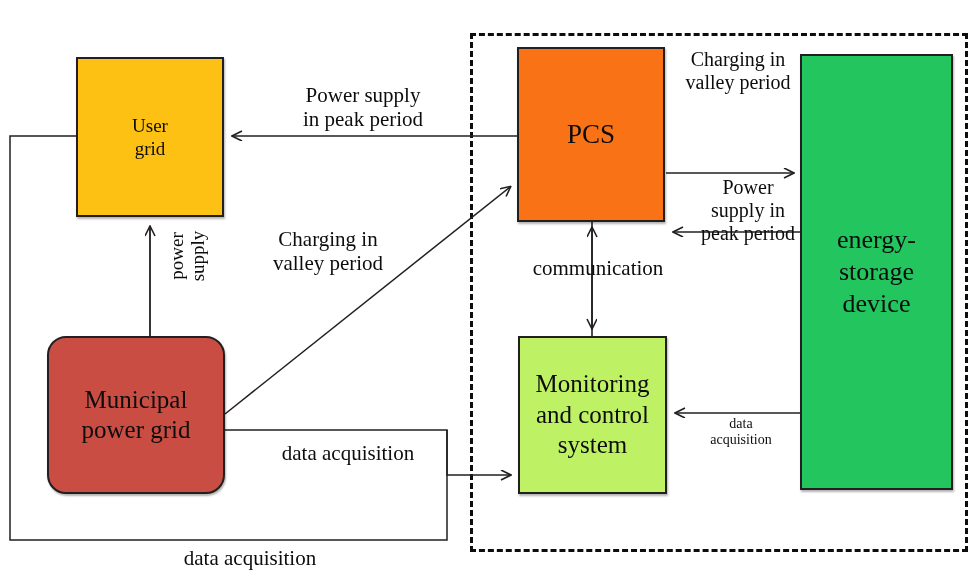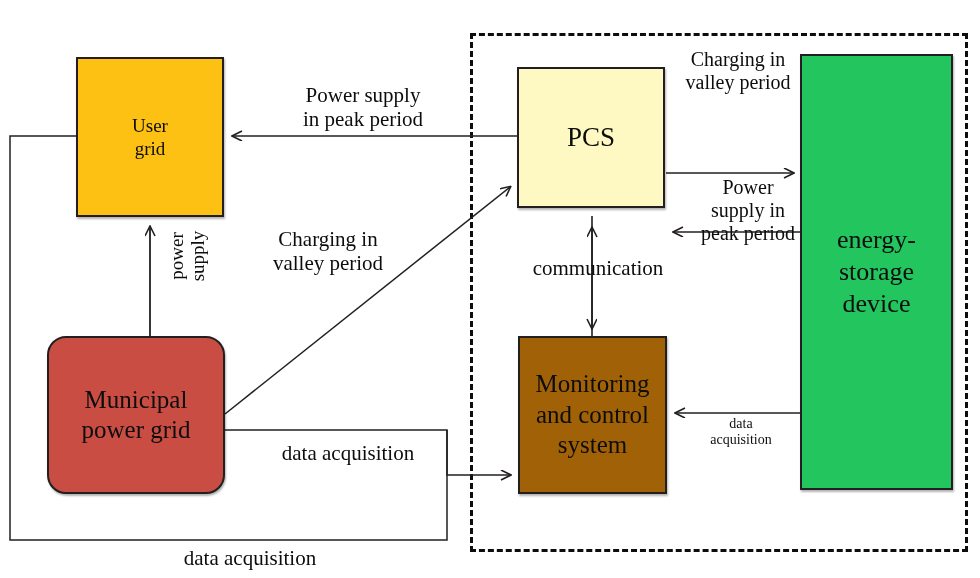--- a/index.html
+++ b/index.html
@@ -36,22 +36,22 @@
     line-height: 1.22;
     box-shadow: 1px 2px 2px rgba(0,0,0,0.30);
   }
   .node .node-label {
     display: block;
     padding: 0 4px;
     white-space: pre-line;
   }
   #node-user-grid      { left: 76px;  top: 57px;  width: 148px; height: 160px; background: #FDC114; font-size: 19px; }
   #node-municipal-grid { left: 47px;  top: 336px; width: 178px; height: 158px; background: #C94D43; font-size: 25px; border-radius: 19px; }
-  #node-pcs            { left: 517px; top: 67px;  width: 148px; height: 141px; background: #fef9c3; font-size: 27px; }
-  #node-monitoring     { left: 518px; top: 336px; width: 149px; height: 158px; background: #a16207; font-size: 25px; }
+  #node-pcs            { left: 517px; top: 47px;  width: 148px; height: 175px; background: #f97316; font-size: 27px; }
+  #node-monitoring     { left: 518px; top: 336px; width: 149px; height: 158px; background: #bef264; font-size: 25px; }
   #node-storage-device { left: 800px; top: 54px;  width: 153px; height: 436px; background: #22c55e; font-size: 26px; }
 
   #boundary {
     position: absolute;
     left: 470px;
     top: 33px;
     width: 498px;
     height: 519px;
     box-sizing: border-box;
     border: 3px dashed #0d0d0d;

